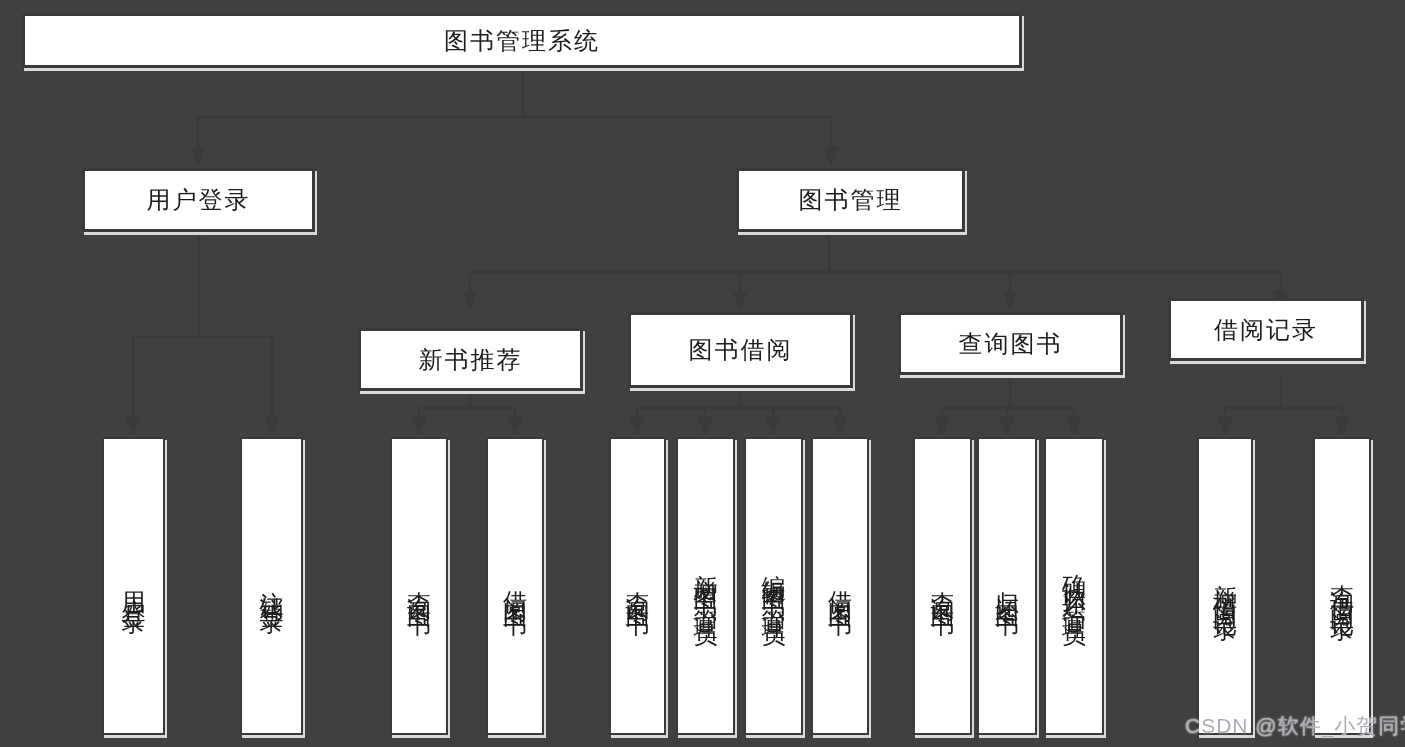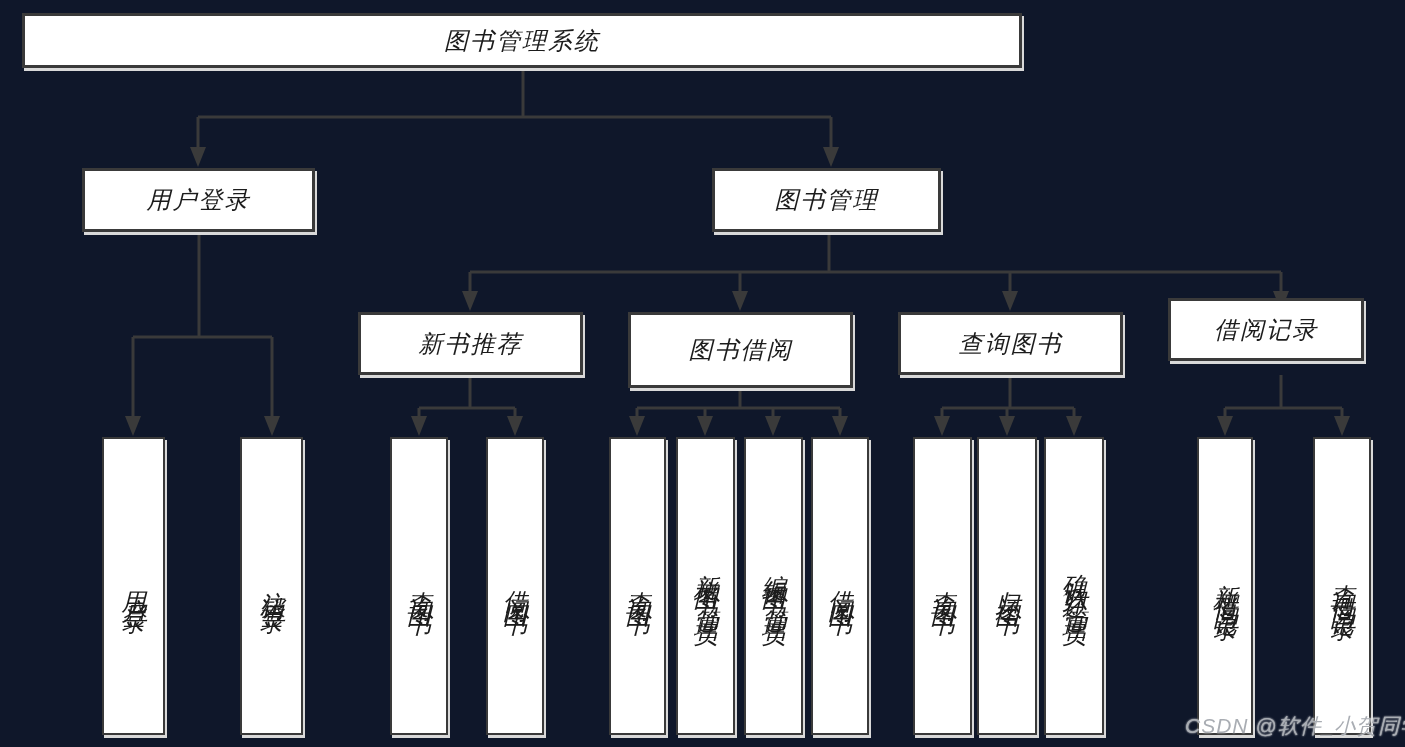--- a/index.html
+++ b/index.html
@@ -1,18 +1,18 @@
 <!DOCTYPE html>
 <html><head>
 <meta charset="utf-8">
 <style>
   html,body{margin:0;padding:0;background:#ffffff;}
   .stage{
-    position:relative;width:1405px;height:747px;background:#0f172a;
-    font-family:"Liberation Sans",sans-serif;overflow:hidden;font-style:italic;
+    position:relative;width:1405px;height:747px;background:#404040;
+    font-family:"Liberation Sans",sans-serif;overflow:hidden;
   }
   .connectors{position:absolute;left:0;top:0;z-index:1;}
   .connectors path{fill:none;stroke:#3a3a3a;stroke-width:3;}
   .connectors polygon{fill:#3a3a3a;stroke:none;}
   .node{
     position:absolute;z-index:2;background:#ffffff;border:3px solid #3a3a3a;
     box-sizing:border-box;display:flex;align-items:center;justify-content:center;
     color:#1c1c1c;font-size:24px;letter-spacing:2px;
     box-shadow:2px 3px 0 #d9d9d9;
   }
@@ -68,25 +68,25 @@
     <polygon points="1334,416 1350,416 1342,436"></polygon>
   </svg>
 
   <div class="node" style="left:22px;top:13px;width:1000px;height:55px">
     <span>图书管理系统</span>
   </div>
 
   <div class="node" style="left:82px;top:168px;width:233px;height:64px">
     <span>用户登录</span>
   </div>
-  <div class="node" style="left:712px;top:168px;width:229px;height:64px">
+  <div class="node" style="left:736px;top:168px;width:229px;height:64px">
     <span>图书管理</span>
   </div>
 
-  <div class="node" style="left:358px;top:312px;width:225px;height:63px">
+  <div class="node" style="left:358px;top:328px;width:225px;height:63px">
     <span>新书推荐</span>
   </div>
   <div class="node" style="left:628px;top:312px;width:225px;height:76px">
     <span>图书借阅</span>
   </div>
   <div class="node" style="left:898px;top:312px;width:225px;height:63px">
     <span>查询图书</span>
   </div>
   <div class="node" style="left:1168px;top:298px;width:196px;height:63px">
     <span>借阅记录</span>

